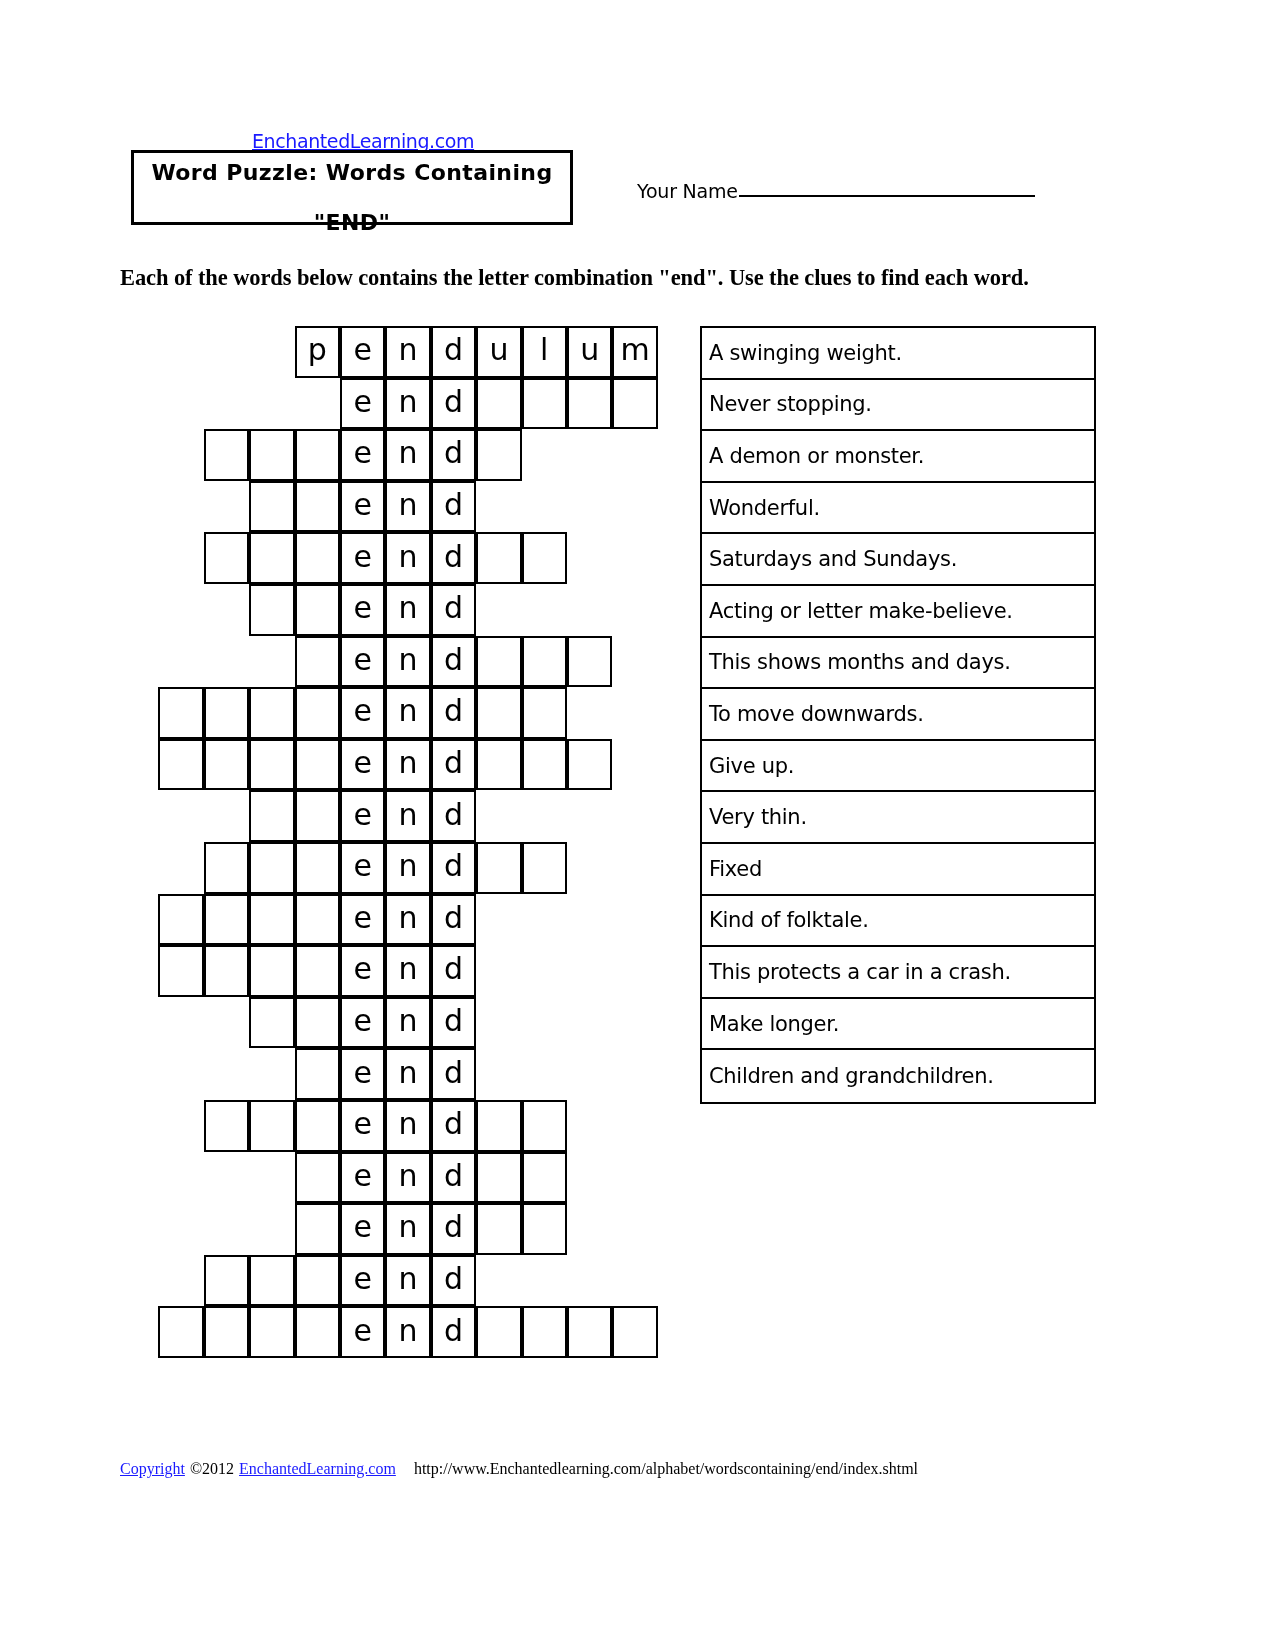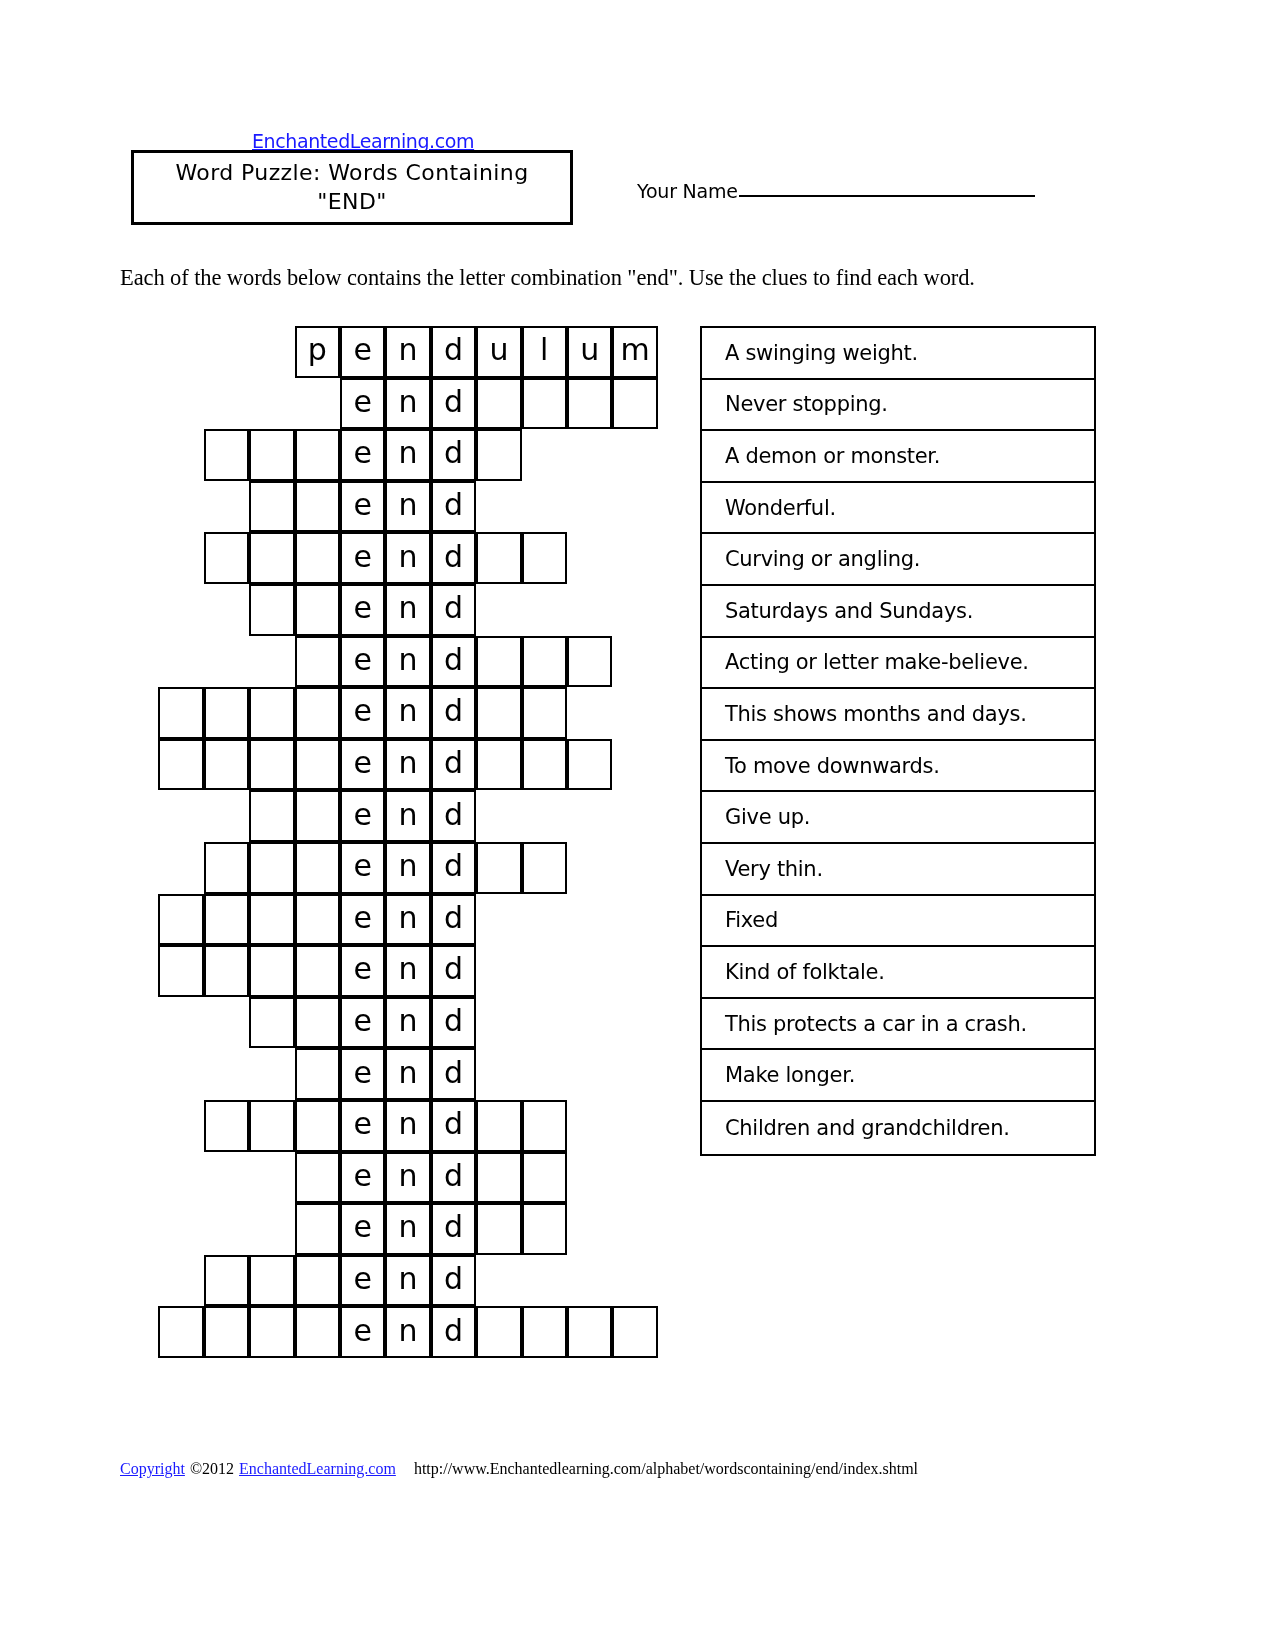--- a/index.html
+++ b/index.html
@@ -48,26 +48,27 @@
     height: 75px;
     border: 3px solid #000;
     display: flex;
     flex-direction: column;
     align-items: center;
     justify-content: center;
     background: #fff;
   }
   #title-box .tline {
     font-family: "DejaVu Sans", sans-serif;
-    font-weight: normal;
+    font-weight: bold;
     font-size: 22px;
     letter-spacing: 0.4px;
     line-height: 1.28;
     text-align: center;
     white-space: nowrap;
+    margin-top: 21px;
   }
   #name-area {
     position: absolute;
     left: 637px;
     top: 180px;
     display: flex;
     align-items: baseline;
     white-space: nowrap;
   }
   #name-label {
@@ -88,20 +89,21 @@
   
   #instruction {
     position: absolute;
     left: 120px;
     top: 265px;
     width: 1050px;
     font-family: "Liberation Serif", serif;
     font-size: 22.5px;
     letter-spacing: -0.1px;
     white-space: nowrap;
+    font-weight: bold;
   }
 
   
   #puzzle {
     position: absolute;
     left: 0;
     top: 326px;
     width: 1275px;
   }
 
@@ -142,21 +144,21 @@
     left: 700px;
     top: 0;
     width: 396px;
     border: 2px solid #000;
   }
   .clue-row {
     height: 51.6px;
     border-bottom: 2px solid #000;
     display: flex;
     align-items: center;
-    padding-left: 23px;
+    padding-left: 7px;
     font-family: "DejaVu Sans", sans-serif;
     font-size: 21px;
     letter-spacing: -0.3px;
     white-space: nowrap;
     background: #fff;
   }
   .clue-row:last-child { border-bottom: none; }
 
   
   #footer {
@@ -390,23 +392,20 @@
         <span>A swinging weight.</span>
       </div>
       <div class="clue-row">
         <span>Never stopping.</span>
       </div>
       <div class="clue-row">
         <span>A demon or monster.</span>
       </div>
       <div class="clue-row">
         <span>Wonderful.</span>
-      </div>
-      <div class="clue-row">
-        <span>Curving or angling.</span>
       </div>
       <div class="clue-row">
         <span>Saturdays and Sundays.</span>
       </div>
       <div class="clue-row">
         <span>Acting or letter make-believe.</span>
       </div>
       <div class="clue-row">
         <span>This shows months and days.</span>
       </div>

